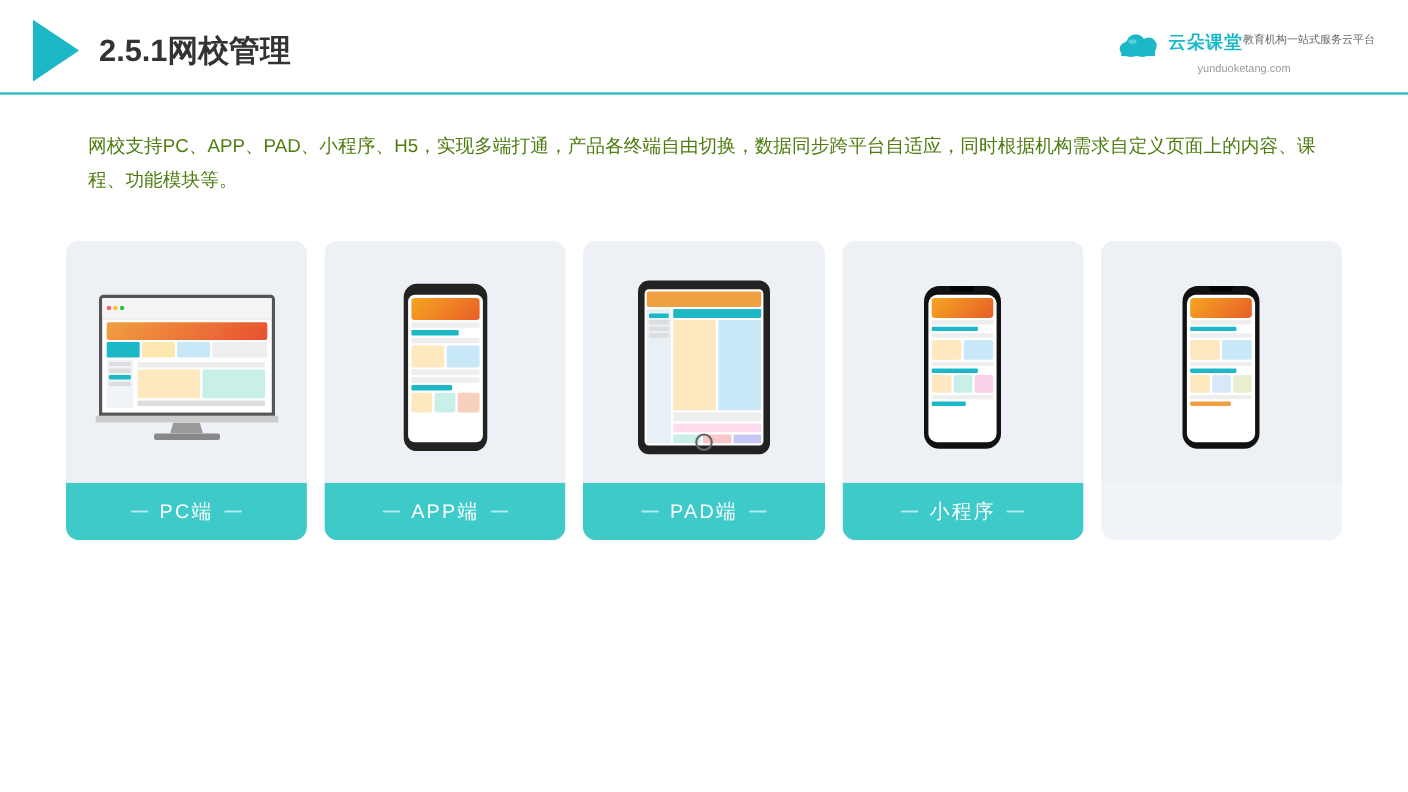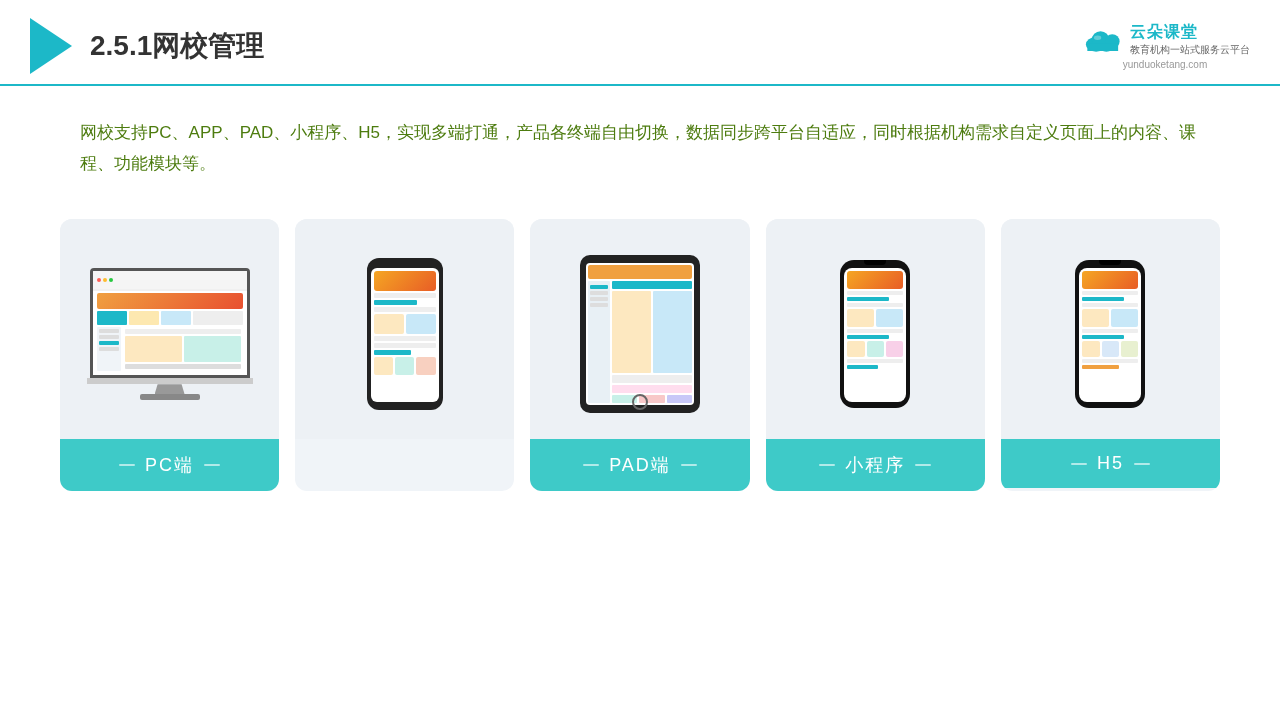--- a/index.html
+++ b/index.html
@@ -47,21 +47,21 @@
       display: flex;
       align-items: center;
       gap: 6px;
     }
     .cloud-icon {
       width: 44px;
       height: 30px;
     }
     .brand-text-group {
       display: flex;
-      flex-direction: column;
+      flex-direction: row;
       align-items: flex-start;
     }
     .brand-name {
       font-size: 16px;
       font-weight: bold;
       color: #1cb8c8;
       letter-spacing: 1px;
     }
     .brand-tagline {
       font-size: 10px;
@@ -396,20 +396,27 @@
             <div class="phone-bar"></div>
             <div class="phone-bar"></div>
             <div style="height:5px;border-radius:1px;background:#1cb8c8;width:60%"></div>
             <div class="phone-img-row">
               <div style="height:18px;border-radius:2px;background:#fde8c0;flex:1"></div>
               <div style="height:18px;border-radius:2px;background:#c8f0e8;flex:1"></div>
               <div style="height:18px;border-radius:2px;background:#f8d0c0;flex:1"></div>
             </div>
           </div>
         </div>
+      </div>
+    </div>
+    <div class="card-label">
+      <div class="card-label-inner">
+        <div class="card-label-line"></div>
+        <span>APP端</span>
+        <div class="card-label-line"></div>
       </div>
     </div>
   </div>
 
   <div class="device-card">
     <div class="device-preview">
       <div class="tablet-mockup">
         <div class="tablet-frame">
           <div class="tablet-screen">
             <div class="tablet-header"></div>
@@ -507,22 +514,15 @@
               <div style="height:16px;border-radius:2px;background:#fde8c0;flex:1"></div>
               <div style="height:16px;border-radius:2px;background:#d8e8f8;flex:1"></div>
               <div style="height:16px;border-radius:2px;background:#e8f0d0;flex:1"></div>
             </div>
             <div class="mini-bar"></div>
             <div style="height:4px;border-radius:1px;background:#f0a040;width:65%"></div>
           </div>
         </div>
       </div>
     </div>
-    <div class="card-label">
-      <div class="card-label-inner">
-        <div class="card-label-line"></div>
-        <span>H5</span>
-        <div class="card-label-line"></div>
-      </div>
-    </div>
   </div>
 
 </div>
 
 </body></html>

